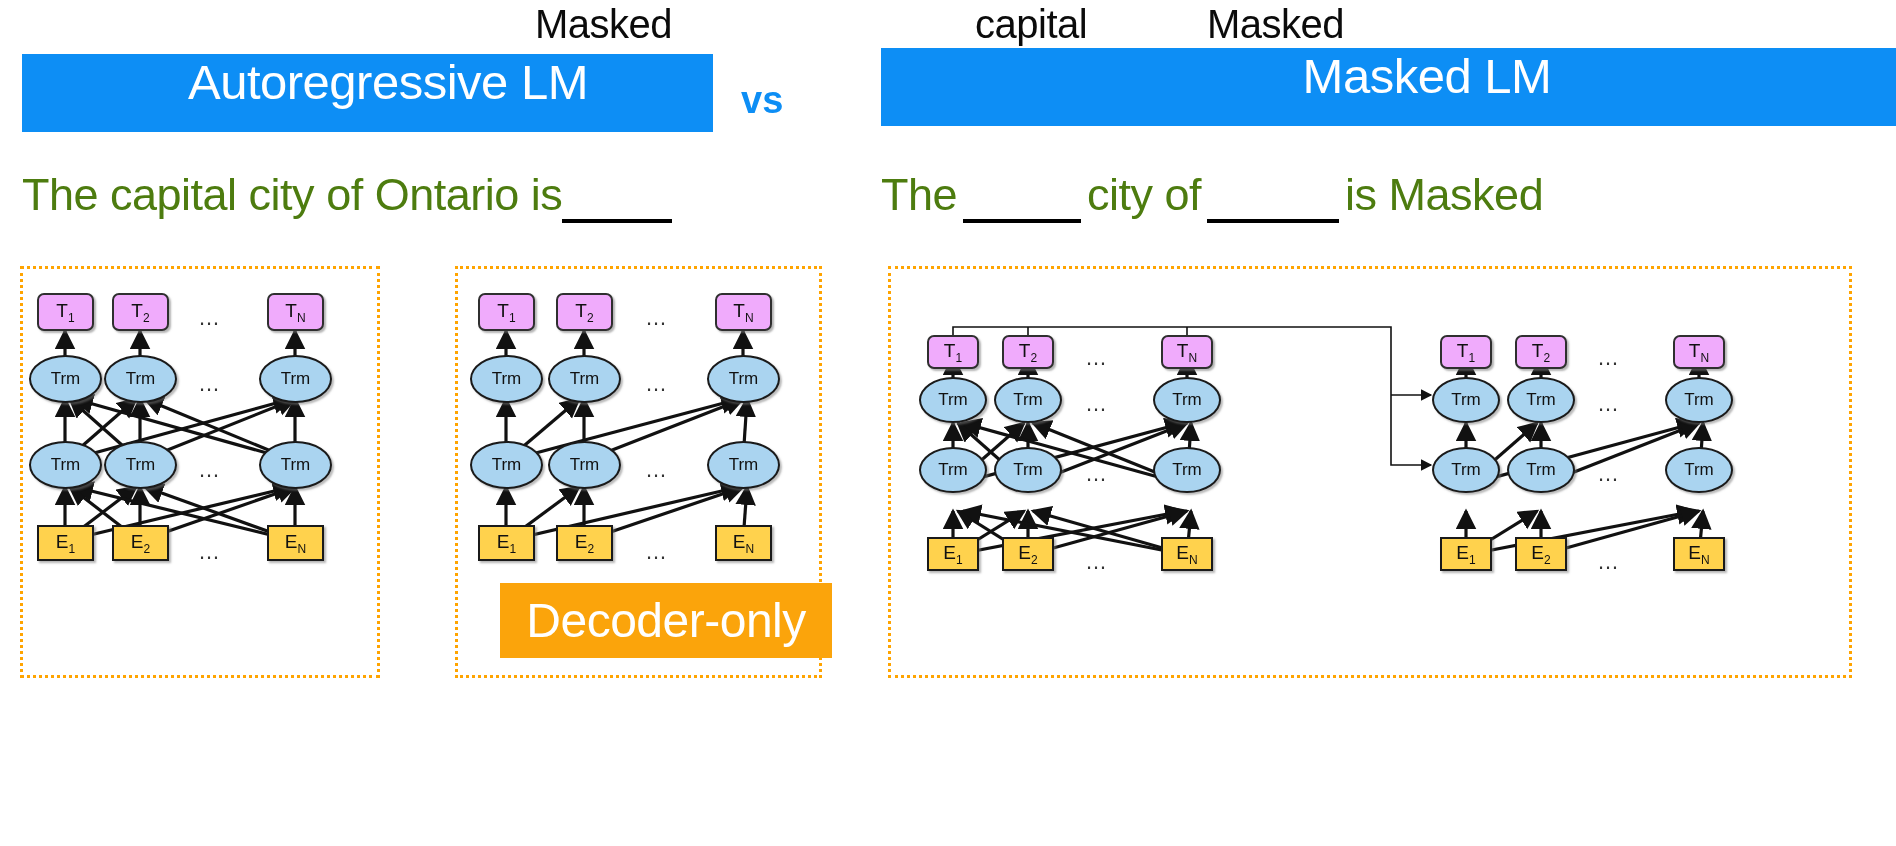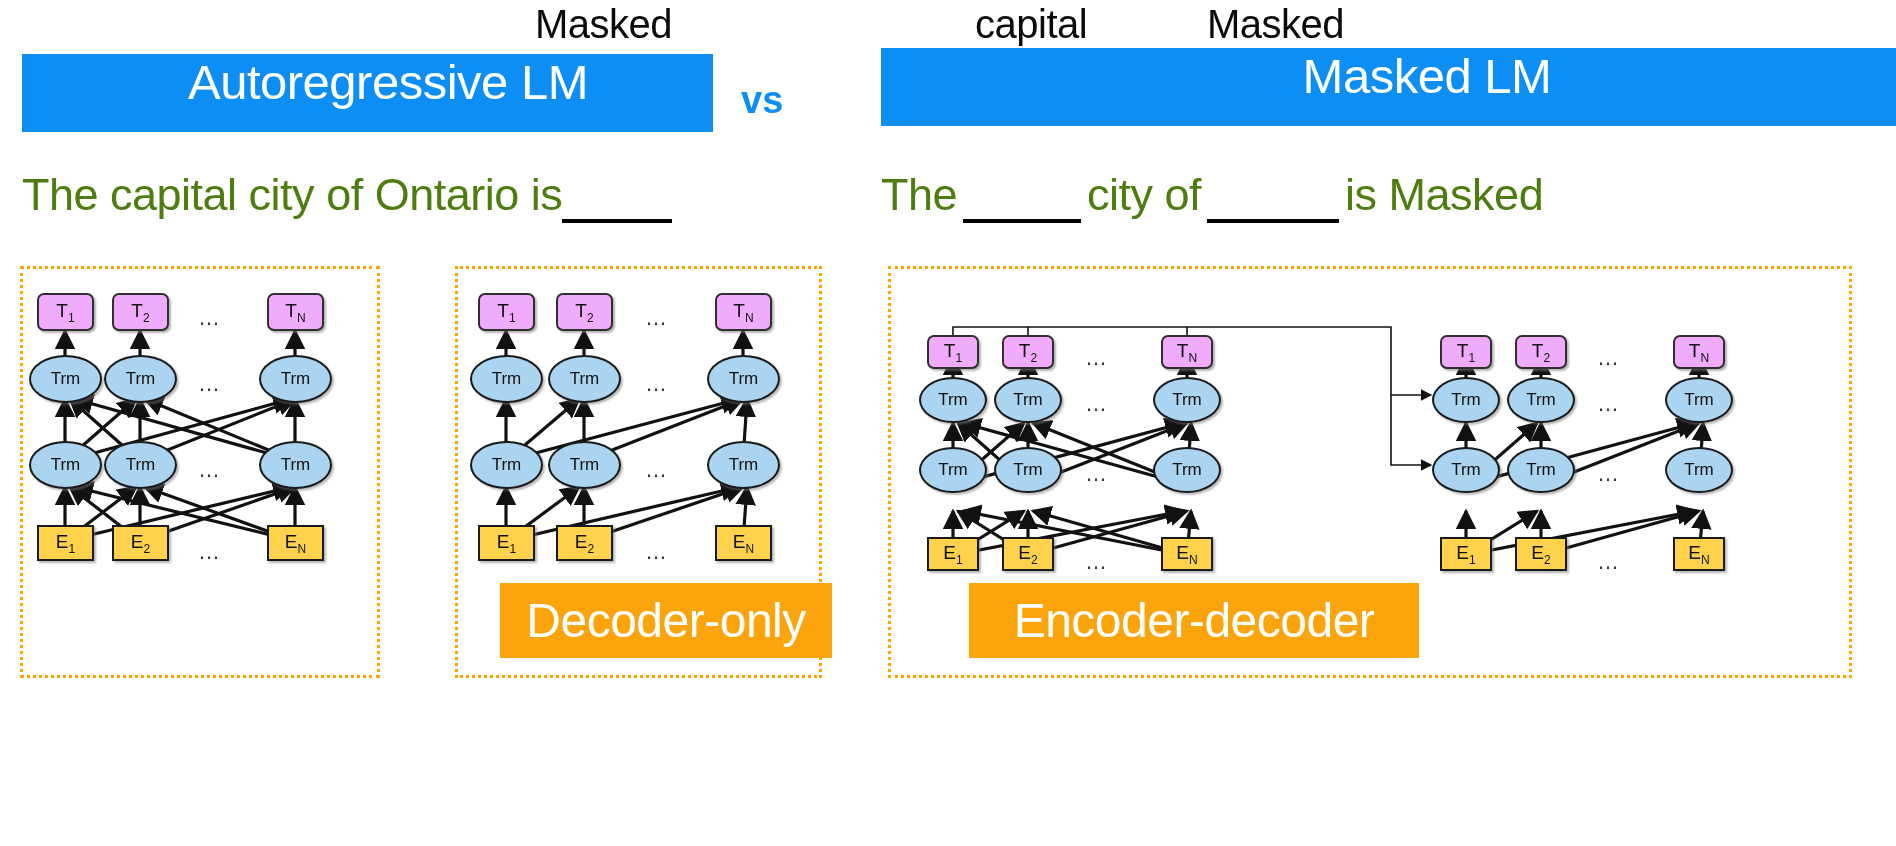--- a/index.html
+++ b/index.html
@@ -377,16 +377,13 @@
       <i>E<sub>1</sub></i>
     </div>
   <div class="ebox" style="left:624px;top:268px;width:52px;height:34px;">
       <i>E<sub>2</sub></i>
     </div>
   <div class="dots" style="left:706px;top:282px;">…</div>
   <div class="ebox" style="left:782px;top:268px;width:52px;height:34px;">
       <i>E<sub>N</sub></i>
     </div>
 
-  <div class="tagbox" style="left:78px;top:314px;width:450px;height:75px;">
-    <span>Encoder-decoder</span>
-  </div>
 </div>
 
 </body></html>

